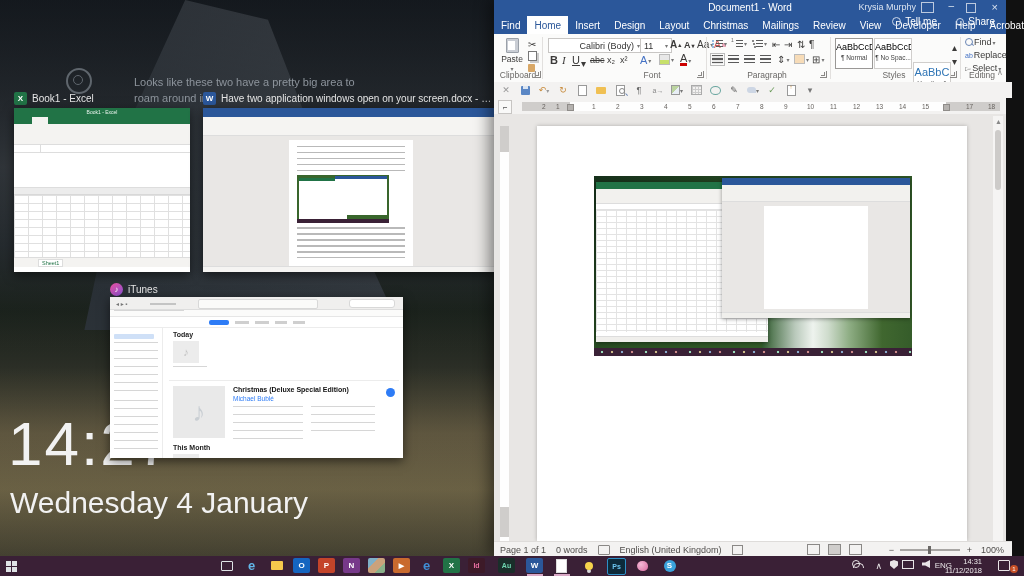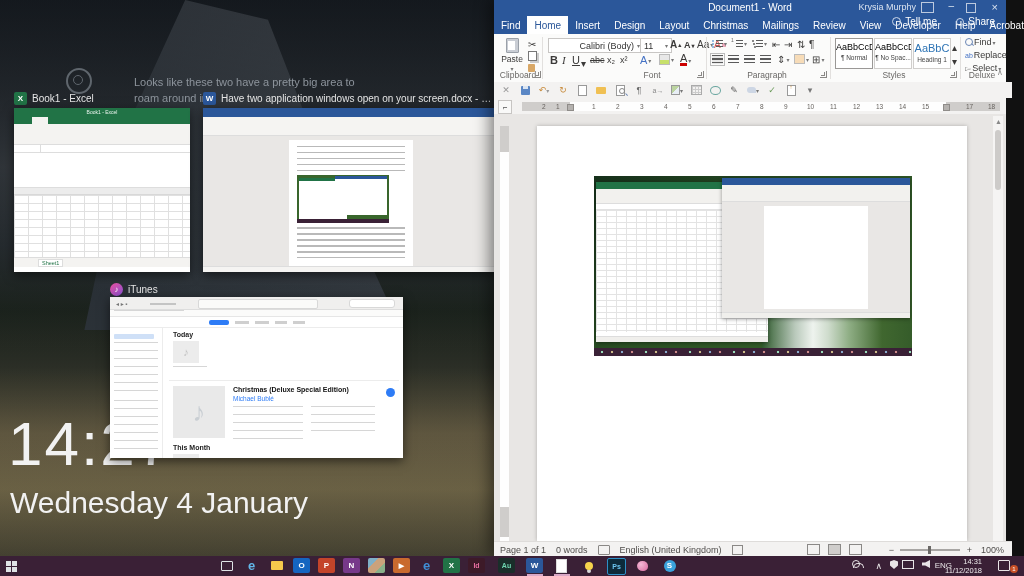--- a/index.html
+++ b/index.html
@@ -319,21 +319,21 @@
       <span class="gsep" style="left:336px;"></span>
 
       <div class="chip" style="left:341px;border-color:#9a9896;">
         <div class="pv">AaBbCcDc</div>
         <div class="nm">¶ Normal</div>
       </div>
       <div class="chip" style="left:380px;">
         <div class="pv">AaBbCcDc</div>
         <div class="nm">¶ No Spac...</div>
       </div>
-      <div class="chip" style="left:419px;">
+      <div class="chip" style="left:419px;margin-top:24px;">
         <div class="pv" style="color:#2e74b5;font-size:11px;">AaBbC</div>
         <div class="nm">Heading 1</div>
       </div>
       <span class="rbtn car" style="left:458px;top:8px;">▴</span>
       <span class="rbtn car" style="left:458px;top:22px;">▾</span>
       <div class="glabel" style="left:336px;width:128px;">Styles</div>
       <span class="dlg" style="left:456px;"></span>
       <span class="gsep" style="left:466px;"></span>
 
       <span class="rbtn" style="left:471px;top:3px;font-size:9px;">
@@ -343,21 +343,21 @@
         </span>
       <span class="rbtn" style="left:471px;top:16px;font-size:9px;">
           <span style="font-size:7px;color:#4472c4;">ab</span>
           <span>Replace</span>
         </span>
       <span class="rbtn" style="left:471px;top:29px;font-size:9px;">
           <span style="font-size:8px;color:#777;">▻</span>
           <span>Select</span>
           <span class="car">▾</span>
         </span>
-      <div class="glabel" style="left:466px;width:44px;">Deluxe</div>
+      <div class="glabel" style="left:466px;width:44px;">Editing</div>
       <span class="rbtn" style="left:503px;top:34px;font-size:8px;color:#888;">∧</span>
     </div>
 
     <div id="qat" class="abs">
       <span class="qi" style="color:#999;">✕</span>
       <span class="qi">
           <span style="width:9px;height:9px;background:#5b87c5;border-radius:1px;display:inline-block;position:relative;">
             <span style="position:absolute;left:2px;top:0;width:5px;height:3px;background:#dce6f2;"></span>
           </span>
         </span>

